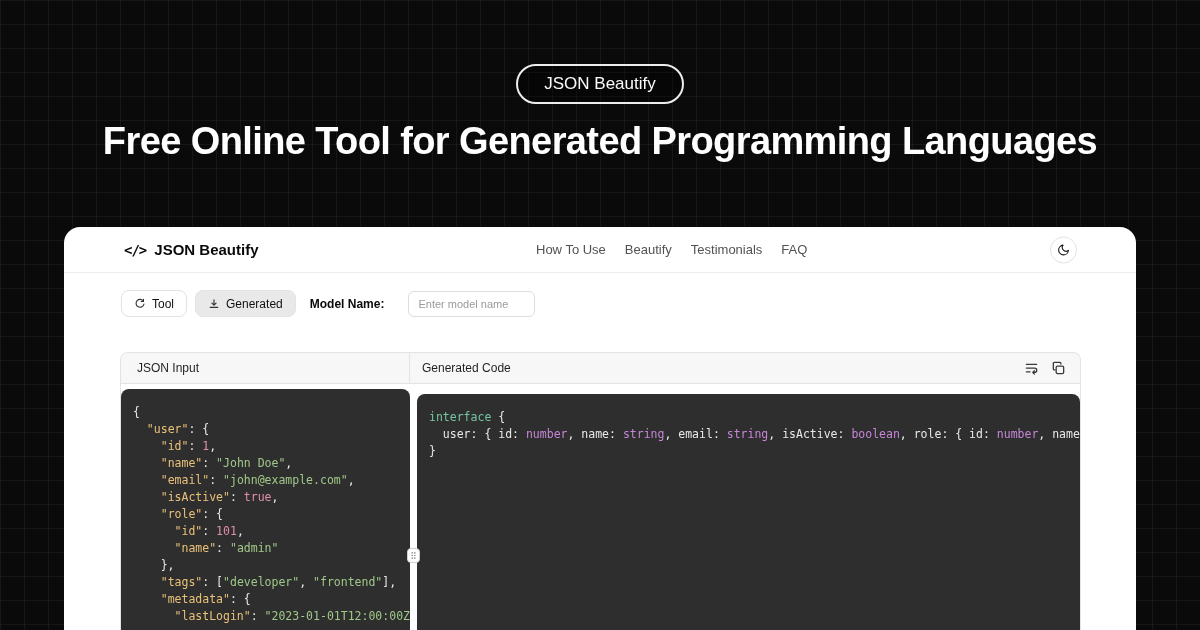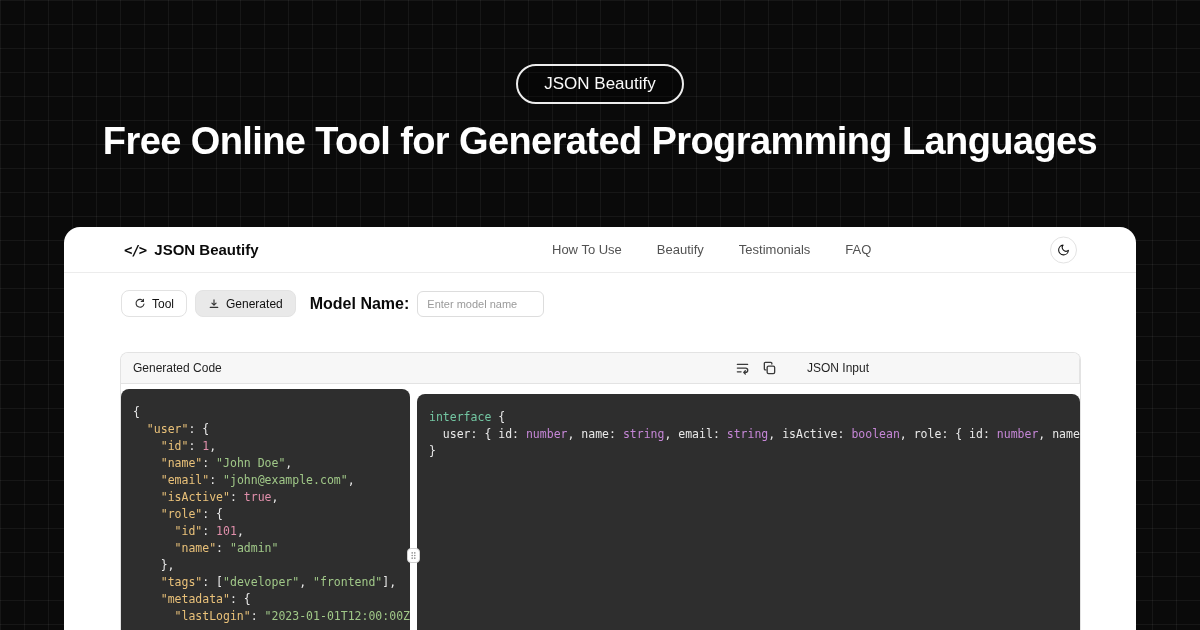--- a/index.html
+++ b/index.html
@@ -26,37 +26,37 @@
   }
   .card {
     position:absolute; left:64px; top:227px; width:1072px; height:403px;
     background:#ffffff; border-radius:16px 16px 0 0;
   }
   .app-header { position:relative; height:46px; border-bottom:1px solid #ececec; }
   .brand { position:absolute; left:60px; top:0; bottom:0; display:flex; align-items:center; gap:8px; cursor:pointer; }
   .brand-icon { font-family:"DejaVu Sans Mono", monospace; font-weight:700; font-size:14px; letter-spacing:-1px; color:#0a0a0a; }
   .brand-name { font-size:15px; font-weight:700; color:#0a0a0a; }
   .nav { position:absolute; left:472px; top:0; bottom:0; display:flex; align-items:center; gap:19px; }
-  .nav a { font-size:13px; color:#525252; text-decoration:none; cursor:pointer; white-space:nowrap;margin-left:16px; }
+  .nav a { font-size:13px; color:#525252; text-decoration:none; cursor:pointer; white-space:nowrap; }
   .theme-toggle {
     position:absolute; right:59px; top:50%; transform:translateY(-50%);
     width:27px; height:27px; border-radius:50%; border:1px solid #e3e3e3;
     background:#fff; display:flex; align-items:center; justify-content:center; cursor:pointer;
   }
   .toolbar { position:absolute; left:57px; top:63px; display:flex; align-items:center; gap:8px; }
   .btn {
     height:27px; display:flex; align-items:center; gap:6px; padding:0 12px;
     border:1px solid #e2e2e2; border-radius:8px; background:#fff;
     font-family:"Liberation Sans", sans-serif; font-size:12px; font-weight:500; color:#111; cursor:pointer;
   }
   .btn.download { background:#e9e9e9; border-color:#e3e3e3; }
-  .model-label { font-size:16px; font-weight:700; color:#0a0a0a; margin-left:6px; }
+  .model-label { font-size:12px; font-weight:700; color:#0a0a0a; margin-left:6px; }
   .model-input {
     width:127px; height:26px; border:1px solid #dddddd; border-radius:6px;
-    font-family:"Liberation Sans", sans-serif; font-size:11px; color:#333; padding:0 9px; outline:none;
+    font-family:"Liberation Sans", sans-serif; font-size:11px; color:#333; padding:0 9px; outline:none;margin-left:16px;
   }
   .model-input::placeholder { color:#9a9a9a; }
   .panes {
     position:absolute; left:56px; top:125px; width:961px; height:278px;
     border:1px solid #e3e3e3; border-bottom:none; border-radius:8px 8px 0 0;
     overflow:hidden; display:flex; flex-direction:column; background:#fff;
   }
   .panes-header { height:31px; flex:none; display:flex; background:#f7f7f7; border-bottom:1px solid #e3e3e3; }
   .pane-header { display:flex; align-items:center; font-size:12px; font-weight:500; color:#1f1f1f; }
   .pane-header.left { width:289px; flex:none; padding-left:16px; border-right:1px solid #e3e3e3; }
@@ -129,42 +129,42 @@
           </svg>
       </span>
       <span>Generated</span>
     </button>
     <span class="model-label">Model Name:</span>
     <input class="model-input" type="text" placeholder="Enter model name" style="">
   </div>
 
   <div class="panes">
     <div class="panes-header">
+      <div class="pane-header left">
+        <span>JSON Input</span>
+      </div>
       <div class="pane-header right">
         <span>Generated Code</span>
         <span class="header-icons">
           <button class="icon-btn">
             <span>
               <svg width="15" height="15" viewBox="0 0 16 16" fill="none" stroke="#3a3a3a" stroke-width="1.4" stroke-linecap="round" stroke-linejoin="round">
                   <path d="M2.5 3.5h11M2.5 7.5h8.8a2.3 2.3 0 0 1 0 4.6H9.6M11 10.4l-1.7 1.7 1.7 1.7M2.5 11.5h4"></path>
                 </svg>
             </span>
           </button>
           <button class="icon-btn">
             <span>
               <svg width="15" height="15" viewBox="0 0 16 16" fill="none" stroke="#3a3a3a" stroke-width="1.4" stroke-linecap="round" stroke-linejoin="round">
                   <rect x="5.5" y="5.5" width="8" height="8" rx="1.5"></rect>
                   <path d="M10.5 3.2v-.7a1 1 0 0 0-1-1h-6a1 1 0 0 0-1 1v6a1 1 0 0 0 1 1h.7"></path>
                 </svg>
             </span>
           </button>
         </span>
-      </div>
-      <div class="pane-header left">
-        <span>JSON Input</span>
       </div>
     </div>
     <div class="editors">
       <div class="editor left" style="background: rgb(46, 46, 46);">
         <div class="code"><div class="code-line"><span style="color: rgb(233, 233, 233);">{</span></div><div class="code-line"><span style="color: rgb(233, 233, 233);">  </span><span style="color: rgb(233, 193, 121);">"user"</span><span style="color: rgb(233, 233, 233);">: {</span></div><div class="code-line"><span style="color: rgb(233, 233, 233);">    </span><span style="color: rgb(233, 193, 121);">"id"</span><span style="color: rgb(233, 233, 233);">: </span><span style="color: rgb(224, 143, 171);">1</span><span style="color: rgb(233, 233, 233);">,</span></div><div class="code-line"><span style="color: rgb(233, 233, 233);">    </span><span style="color: rgb(233, 193, 121);">"name"</span><span style="color: rgb(233, 233, 233);">: </span><span style="color: rgb(160, 200, 136);">"John Doe"</span><span style="color: rgb(233, 233, 233);">,</span></div><div class="code-line"><span style="color: rgb(233, 233, 233);">    </span><span style="color: rgb(233, 193, 121);">"email"</span><span style="color: rgb(233, 233, 233);">: </span><span style="color: rgb(160, 200, 136);">"john@example.com"</span><span style="color: rgb(233, 233, 233);">,</span></div><div class="code-line"><span style="color: rgb(233, 233, 233);">    </span><span style="color: rgb(233, 193, 121);">"isActive"</span><span style="color: rgb(233, 233, 233);">: </span><span style="color: rgb(224, 143, 171);">true</span><span style="color: rgb(233, 233, 233);">,</span></div><div class="code-line"><span style="color: rgb(233, 233, 233);">    </span><span style="color: rgb(233, 193, 121);">"role"</span><span style="color: rgb(233, 233, 233);">: {</span></div><div class="code-line"><span style="color: rgb(233, 233, 233);">      </span><span style="color: rgb(233, 193, 121);">"id"</span><span style="color: rgb(233, 233, 233);">: </span><span style="color: rgb(224, 143, 171);">101</span><span style="color: rgb(233, 233, 233);">,</span></div><div class="code-line"><span style="color: rgb(233, 233, 233);">      </span><span style="color: rgb(233, 193, 121);">"name"</span><span style="color: rgb(233, 233, 233);">: </span><span style="color: rgb(160, 200, 136);">"admin"</span></div><div class="code-line"><span style="color: rgb(233, 233, 233);">    },</span></div><div class="code-line"><span style="color: rgb(233, 233, 233);">    </span><span style="color: rgb(233, 193, 121);">"tags"</span><span style="color: rgb(233, 233, 233);">: [</span><span style="color: rgb(160, 200, 136);">"developer"</span><span style="color: rgb(233, 233, 233);">, </span><span style="color: rgb(160, 200, 136);">"frontend"</span><span style="color: rgb(233, 233, 233);">],</span></div><div class="code-line"><span style="color: rgb(233, 233, 233);">    </span><span style="color: rgb(233, 193, 121);">"metadata"</span><span style="color: rgb(233, 233, 233);">: {</span></div><div class="code-line"><span style="color: rgb(233, 233, 233);">      </span><span style="color: rgb(233, 193, 121);">"lastLogin"</span><span style="color: rgb(233, 233, 233);">: </span><span style="color: rgb(160, 200, 136);">"2023-01-01T12:00:00Z</span></div></div>
       </div>
       <div class="divider"></div>
       <div class="editor right" style="background: rgb(46, 46, 46);">
         <div class="code"><div class="code-line"><span style="color: rgb(115, 198, 162);">interface</span><span style="color: rgb(233, 233, 233);"> {</span></div><div class="code-line"><span style="color: rgb(233, 233, 233);">  user: { id: </span><span style="color: rgb(197, 134, 214);">number</span><span style="color: rgb(233, 233, 233);">, name: </span><span style="color: rgb(197, 134, 214);">string</span><span style="color: rgb(233, 233, 233);">, email: </span><span style="color: rgb(197, 134, 214);">string</span><span style="color: rgb(233, 233, 233);">, isActive: </span><span style="color: rgb(197, 134, 214);">boolean</span><span style="color: rgb(233, 233, 233);">, role: { id: </span><span style="color: rgb(197, 134, 214);">number</span><span style="color: rgb(233, 233, 233);">, name: </span></div><div class="code-line"><span style="color: rgb(233, 233, 233);">}</span></div></div>
       </div>

